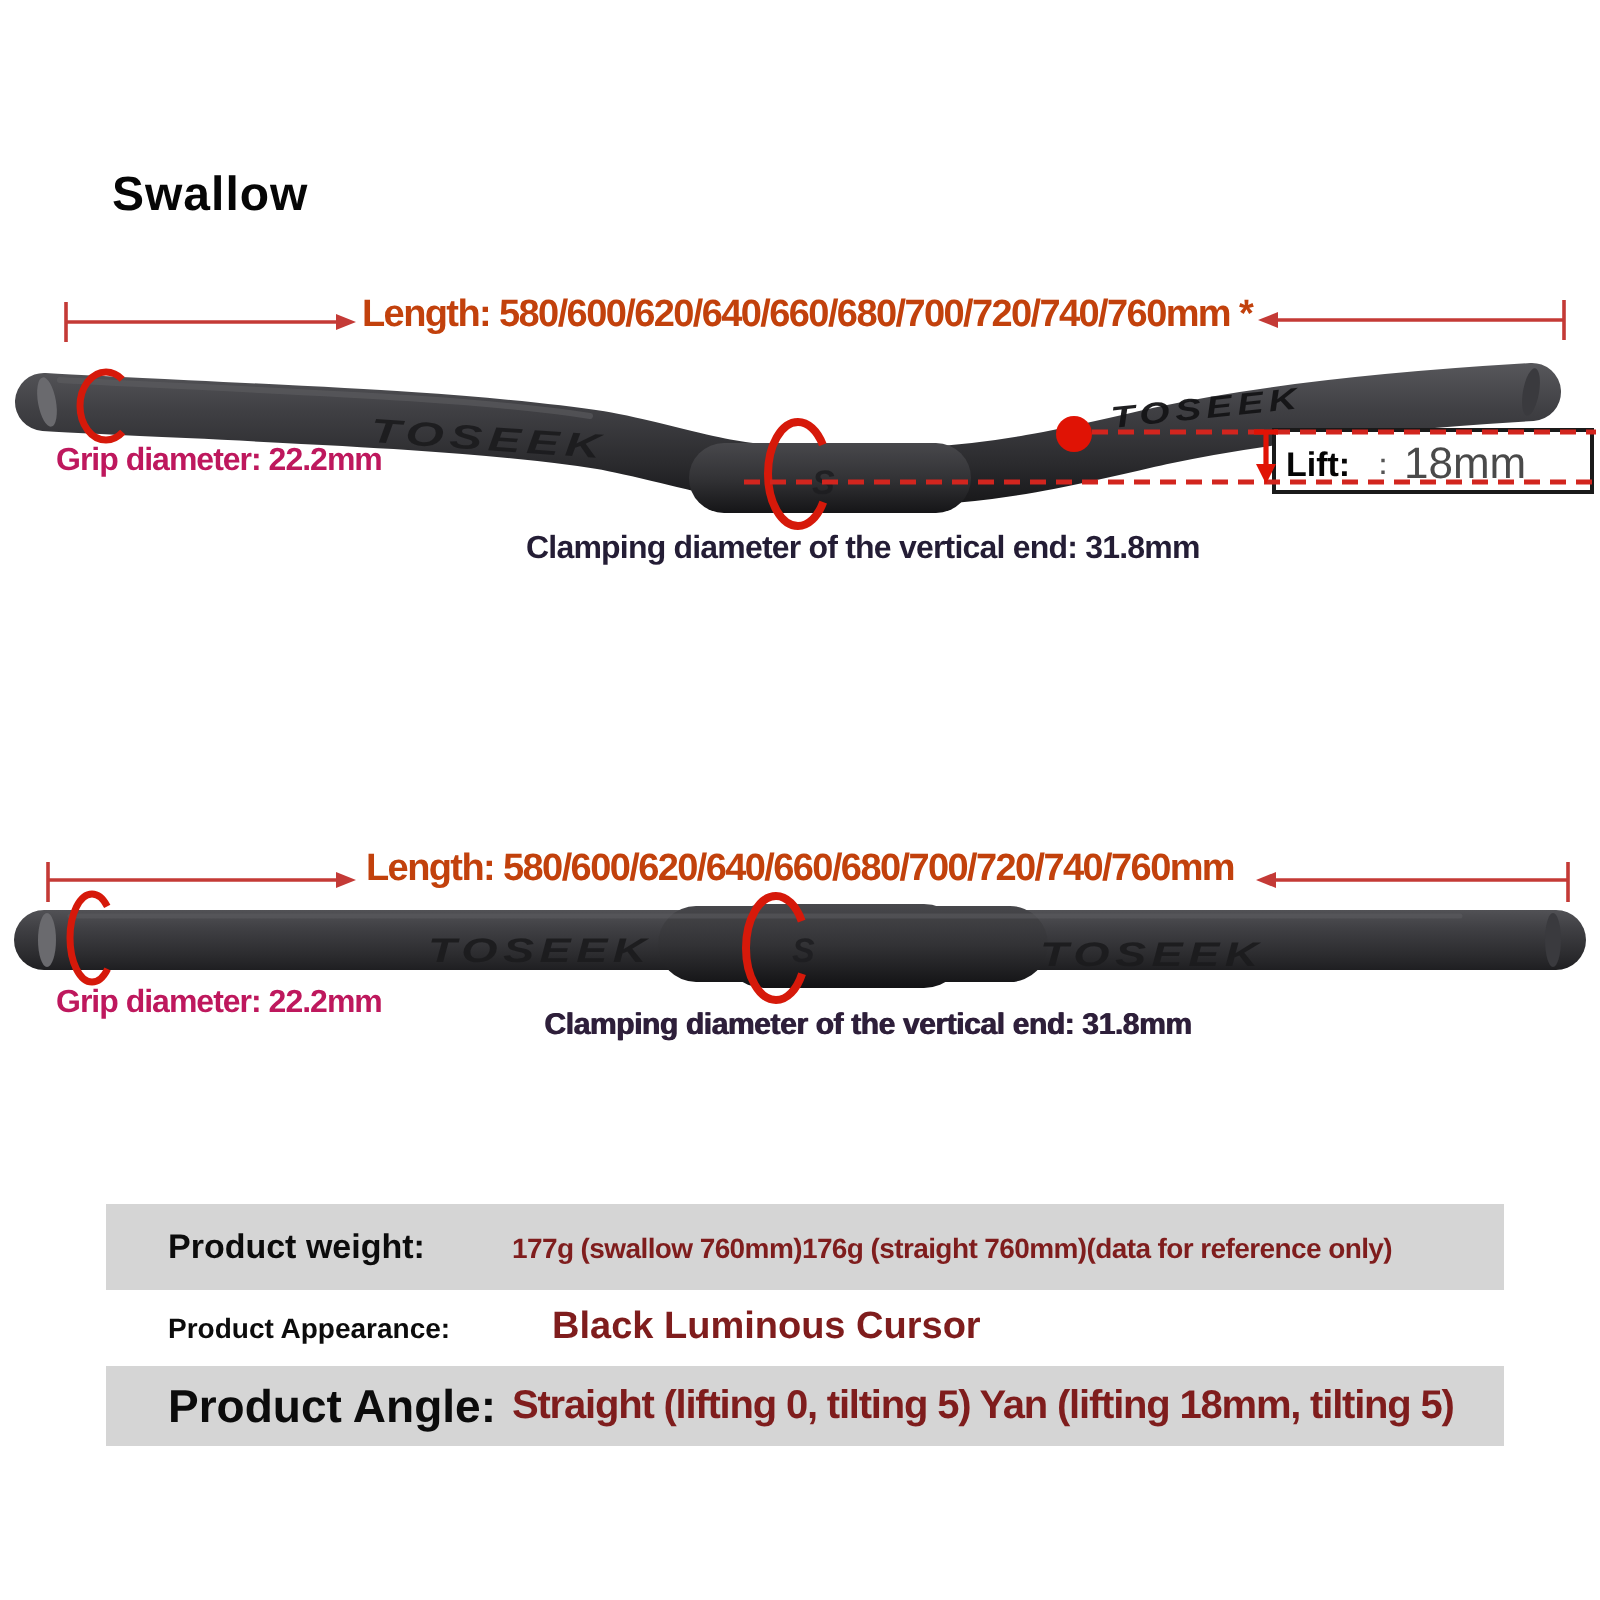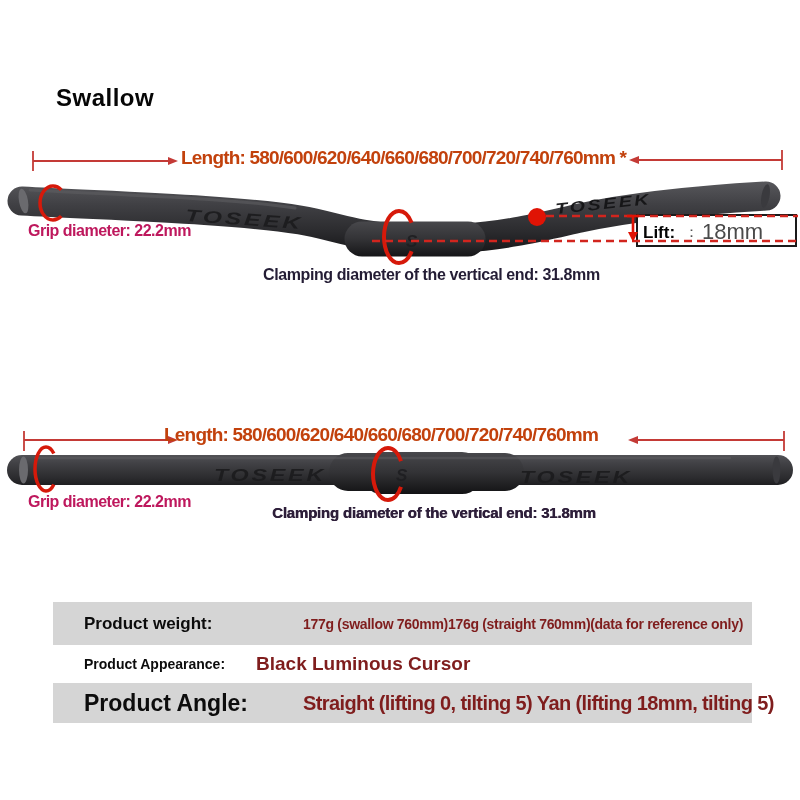--- a/index.html
+++ b/index.html
@@ -9,24 +9,24 @@
   #diagram-svg{position:absolute;left:0;top:0;}
   .page-title{font-size:24px;font-weight:bold;color:#060606;letter-spacing:0.5px;}
   .dim-label{font-size:19px;font-weight:bold;color:#c2410c;letter-spacing:-0.8px;}
   .grip-label{font-size:16px;font-weight:bold;color:#be185d;letter-spacing:-0.5px;}
   .clamp-label-1{font-size:16px;font-weight:bold;color:#241d35;letter-spacing:-0.4px;}
   .clamp-label-2{font-size:15px;font-weight:bold;color:#2e1f3a;letter-spacing:-0.2px;
                  text-shadow:0.5px 0 0 #2e1f3a;}
   
   #spec-table{left:53px;top:602px;width:699px;}
   .spec-row{display:flex;align-items:center;padding-left:31px;box-sizing:border-box;width:699px;}
-  .spec-row.gray{background:#d5d5d5;gap:47px;}
+  .spec-row.gray{background:#d5d5d5;}
   .spec-row.white{background:#ffffff;}
   .row-0{height:43px;}
-  .row-1{height:38px;}
+  .row-1{height:38px;gap:20px;}
   .row-2{height:40px;}
   .spec-label{font-weight:bold;color:#0c0c0c;width:172px;flex:0 0 172px;}
   .row-0 .spec-label{font-size:17px;}
   .row-1 .spec-label{font-size:14px;}
   .row-2 .spec-label{font-size:23px;}
   .spec-value{font-weight:bold;color:#7f1d1d;white-space:nowrap;}
   .row-0 .spec-value{font-size:14px;letter-spacing:-0.3px;}
   .row-1 .spec-value{font-size:19px;}
   .row-2 .spec-value{font-size:20px;letter-spacing:-0.6px;}
 </style>
@@ -126,21 +126,21 @@
   </svg>
 
   <div class="abs page-title" style="left:56px;top:84px;">Swallow</div>
 
   <div class="abs dim-label" style="left:181px;top:147px;">Length: 580/600/620/640/660/680/700/720/740/760mm *</div>
 
   <div class="abs grip-label" style="left:28px;top:222px;">Grip diameter: 22.2mm</div>
 
   <div class="abs clamp-label-1" style="left:263px;top:266px;">Clamping diameter of the vertical end: 31.8mm</div>
 
-  <div class="abs dim-label" style="left:164px;top:424px;">Length: 580/600/620/640/660/680/700/720/740/760mm</div>
+  <div class="abs dim-label" style="left:183px;top:424px;">Length: 580/600/620/640/660/680/700/720/740/760mm</div>
 
   <div class="abs grip-label" style="left:28px;top:493px;">Grip diameter: 22.2mm</div>
 
   <div class="abs clamp-label-2" style="left:272px;top:504px;">Clamping diameter of the vertical end: 31.8mm</div>
 
   <div id="spec-table" class="abs">
     <div class="spec-row gray row-0">
       <span class="spec-label">Product weight:</span>
       <span class="spec-value">177g (swallow 760mm)176g (straight 760mm)(data for reference only)</span>
     </div>

